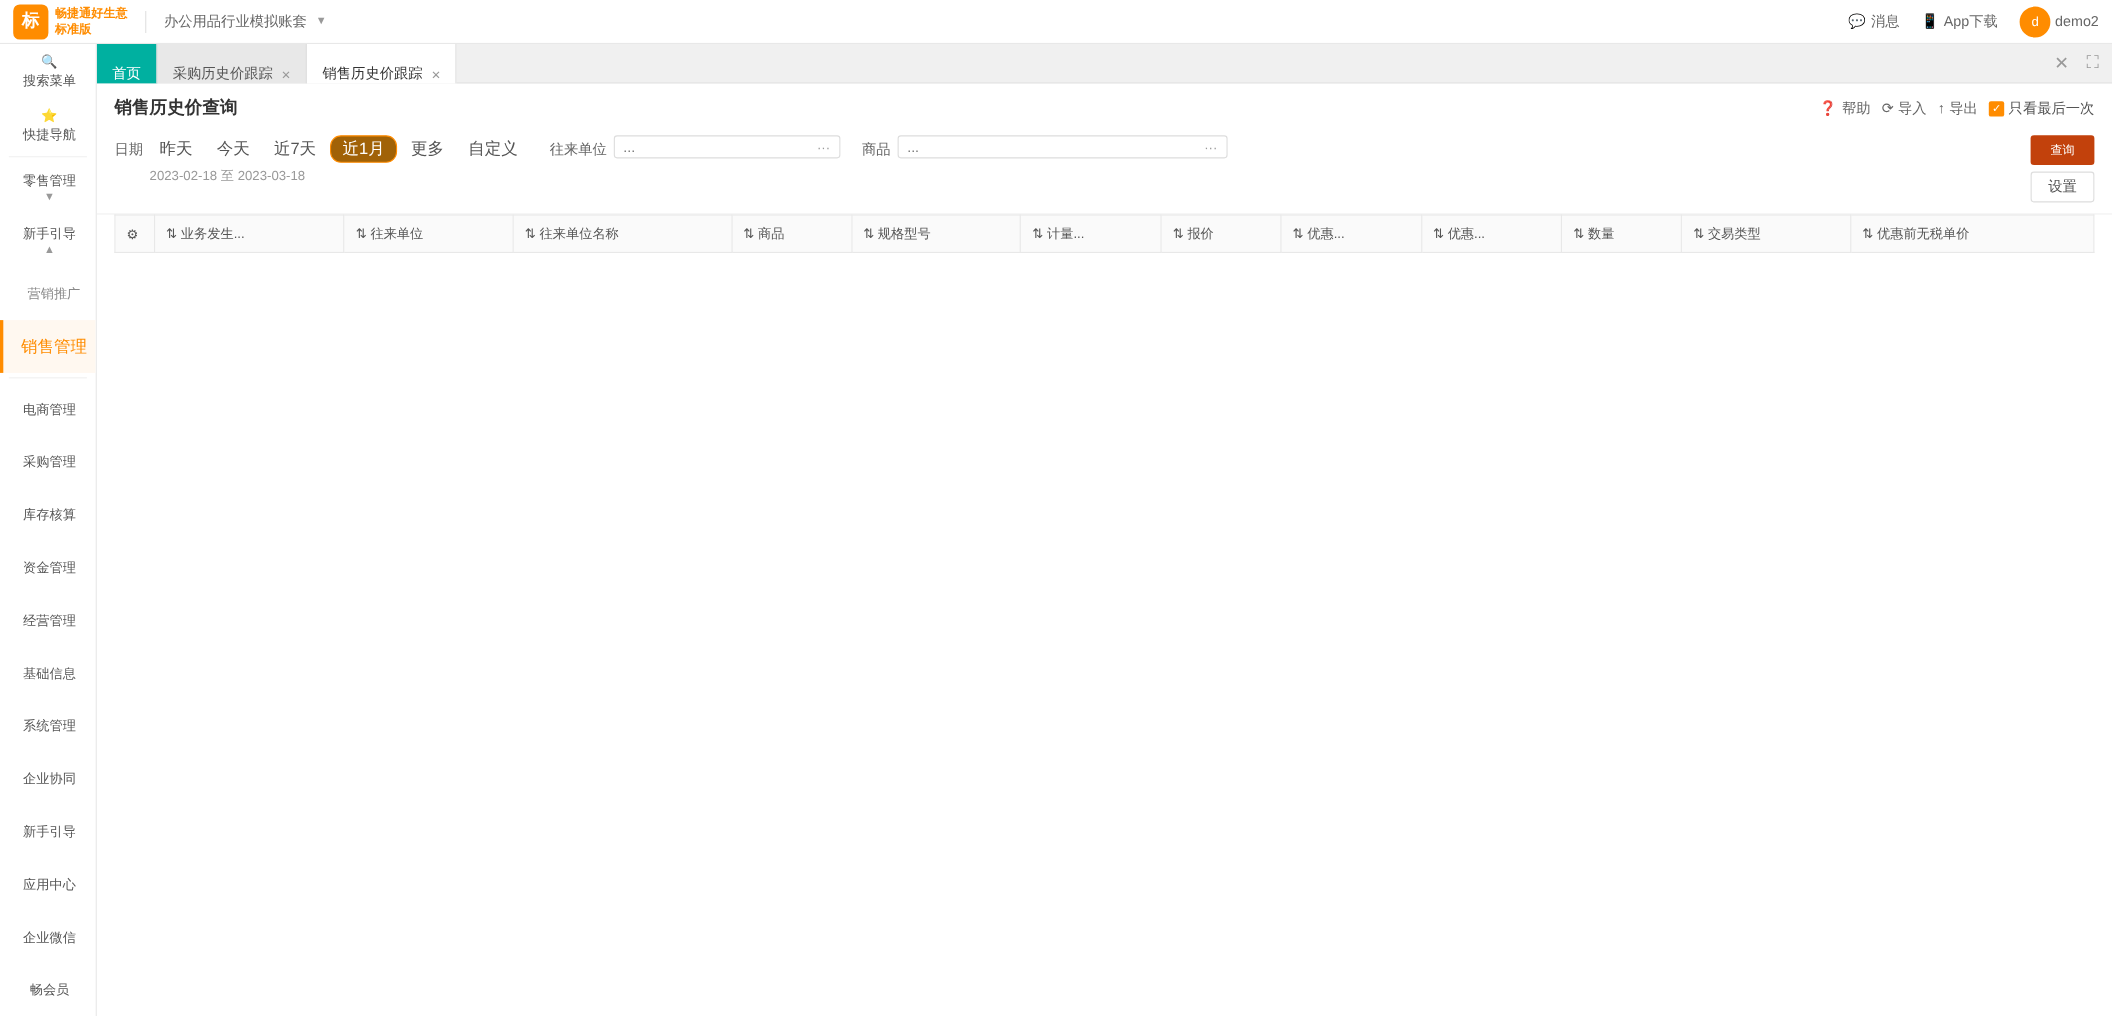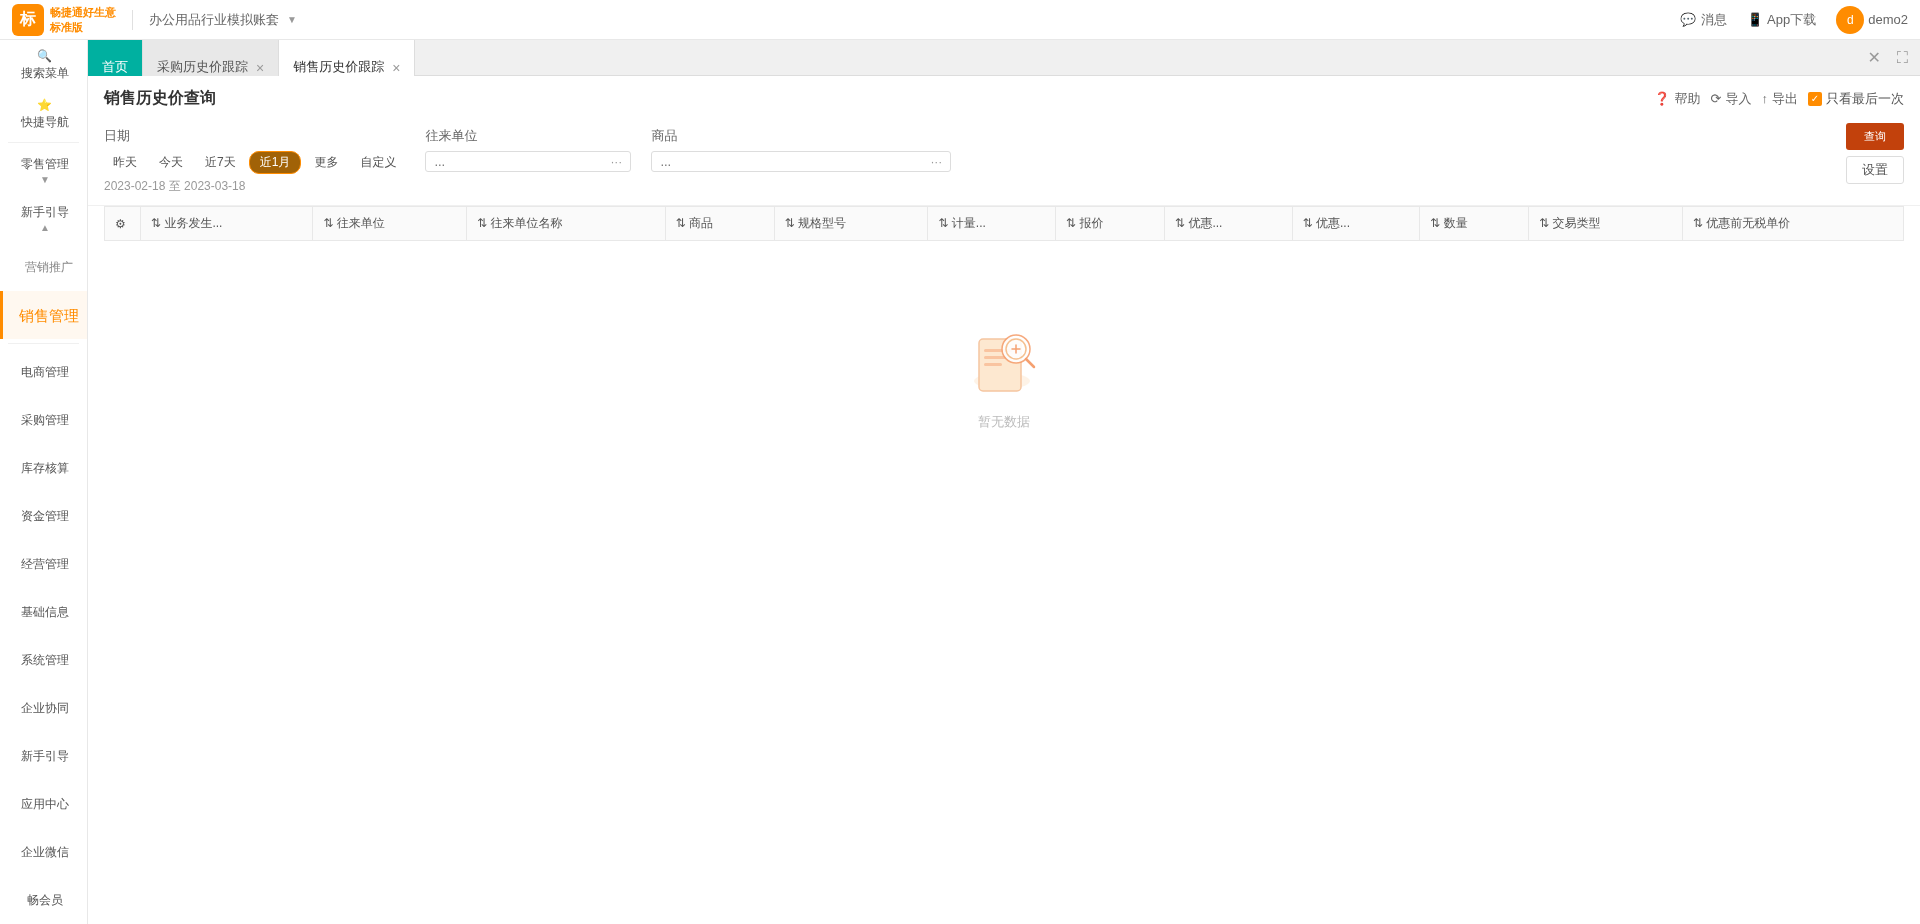--- a/index.html
+++ b/index.html
@@ -40,25 +40,25 @@
     .tab { display: flex; align-items: flex-end; gap: 6px; padding: 0 14px; height: 36px; font-size: 13px; cursor: pointer; border-right: 1px solid #ddd; color: #555; background: #e8e8e8; }
     .tab.active { background: #fff; color: #333; border-bottom: none; }
     .tab.home { background: #00b0a0; color: white; }
     .tab-close { color: #999; font-size: 14px; cursor: pointer; margin-left: 2px; }
     .tab-bar-actions { margin-left: auto; display: flex; align-items: center; gap: 8px; padding-right: 8px; }
     .tab-bar-action-btn { color: #999; font-size: 16px; cursor: pointer; padding: 4px; }
 
     
     .page-content { flex: 1; background: #fff; overflow: auto; padding: 0; }
     .page-title { font-size: 16px; font-weight: bold; color: #333; }
-    .filter-item { display: flex; align-items: flex-start; gap: 6px; flex-direction: column; }
+    .filter-item { display: flex; align-items: flex-start; gap: 6px; }
     .filter-label { color: #666; font-size: 13px; white-space: nowrap; padding-top: 4px; }
     .date-options { display: flex; flex-direction: column; gap: 4px; }
     .date-buttons { display: flex; align-items: center; gap: 4px; }
-    .date-btn { padding: 2px 8px; border-radius: 3px; font-size: 12px; cursor: pointer; border: 1px solid transparent; color: #555; background: transparent; text-align: right; }
+    .date-btn { padding: 2px 8px; border-radius: 3px; font-size: 15px; cursor: pointer; border: 1px solid transparent; color: #555; background: transparent; text-align: right; }
     .date-btn.active { background: #a16207; color: white; border-color: #ff8c00; border-radius: 10px; padding: 2px 10px; }
     .date-range-text { font-size: 12px; color: #999; }
     .filter-input-wrapper { display: flex; align-items: center; border: 1px solid #ddd; border-radius: 3px; padding: 2px 8px; min-width: 200px; background: #fff; }
     .filter-input-wrapper input { border: none; outline: none; font-size: 13px; flex: 1; color: #333; }
     .filter-input-wrapper .filter-more { color: #999; font-size: 12px; cursor: pointer; }
 
     
     .page-actions { display: flex; align-items: center; gap: 10px; }
     .action-link { display: flex; align-items: center; gap: 4px; color: #666; font-size: 13px; cursor: pointer; }
     .checkbox-label { display: flex; align-items: center; gap: 4px; font-size: 13px; color: #555; cursor: pointer; }
@@ -298,33 +298,16 @@
               <th>
                 <span>⇅ 优惠前无税单价</span>
               </th>
             </tr>
           </thead>
           <tbody>
           </tbody>
         </table>
       </div>
 
-      <div class="empty-state">
-        <div class="empty-icon">
-          <svg width="80" height="80" viewBox="0 0 80 80" xmlns="http://www.w3.org/2000/svg">
-            <ellipse cx="38" cy="60" rx="28" ry="8" fill="#fde8d0" opacity="0.5"></ellipse>
-            <rect x="15" y="18" width="42" height="52" rx="4" fill="#fde8d0" stroke="#f5c5a0" stroke-width="1.5"></rect>
-            <rect x="20" y="28" width="28" height="3" rx="1.5" fill="#f5a070" opacity="0.5"></rect>
-            <rect x="20" y="35" width="22" height="3" rx="1.5" fill="#f5a070" opacity="0.5"></rect>
-            <rect x="20" y="42" width="18" height="3" rx="1.5" fill="#f5a070" opacity="0.5"></rect>
-            <circle cx="52" cy="28" r="14" fill="#fff" stroke="#f5a070" stroke-width="1.5" opacity="0.9"></circle>
-            <circle cx="52" cy="28" r="10" fill="none" stroke="#f5c090" stroke-width="1.5"></circle>
-            <line x1="62" y1="38" x2="70" y2="46" stroke="#f5a070" stroke-width="2.5" stroke-linecap="round"></line>
-            <line x1="48" y1="28" x2="56" y2="28" stroke="#f5a070" stroke-width="1.5" stroke-linecap="round"></line>
-            <line x1="52" y1="24" x2="52" y2="32" stroke="#f5a070" stroke-width="1.5" stroke-linecap="round"></line>
-          </svg>
-        </div>
-        <span class="empty-text">暂无数据</span>
-      </div>
 
     </div>
   </div>
 </div>
 
 </body></html>

